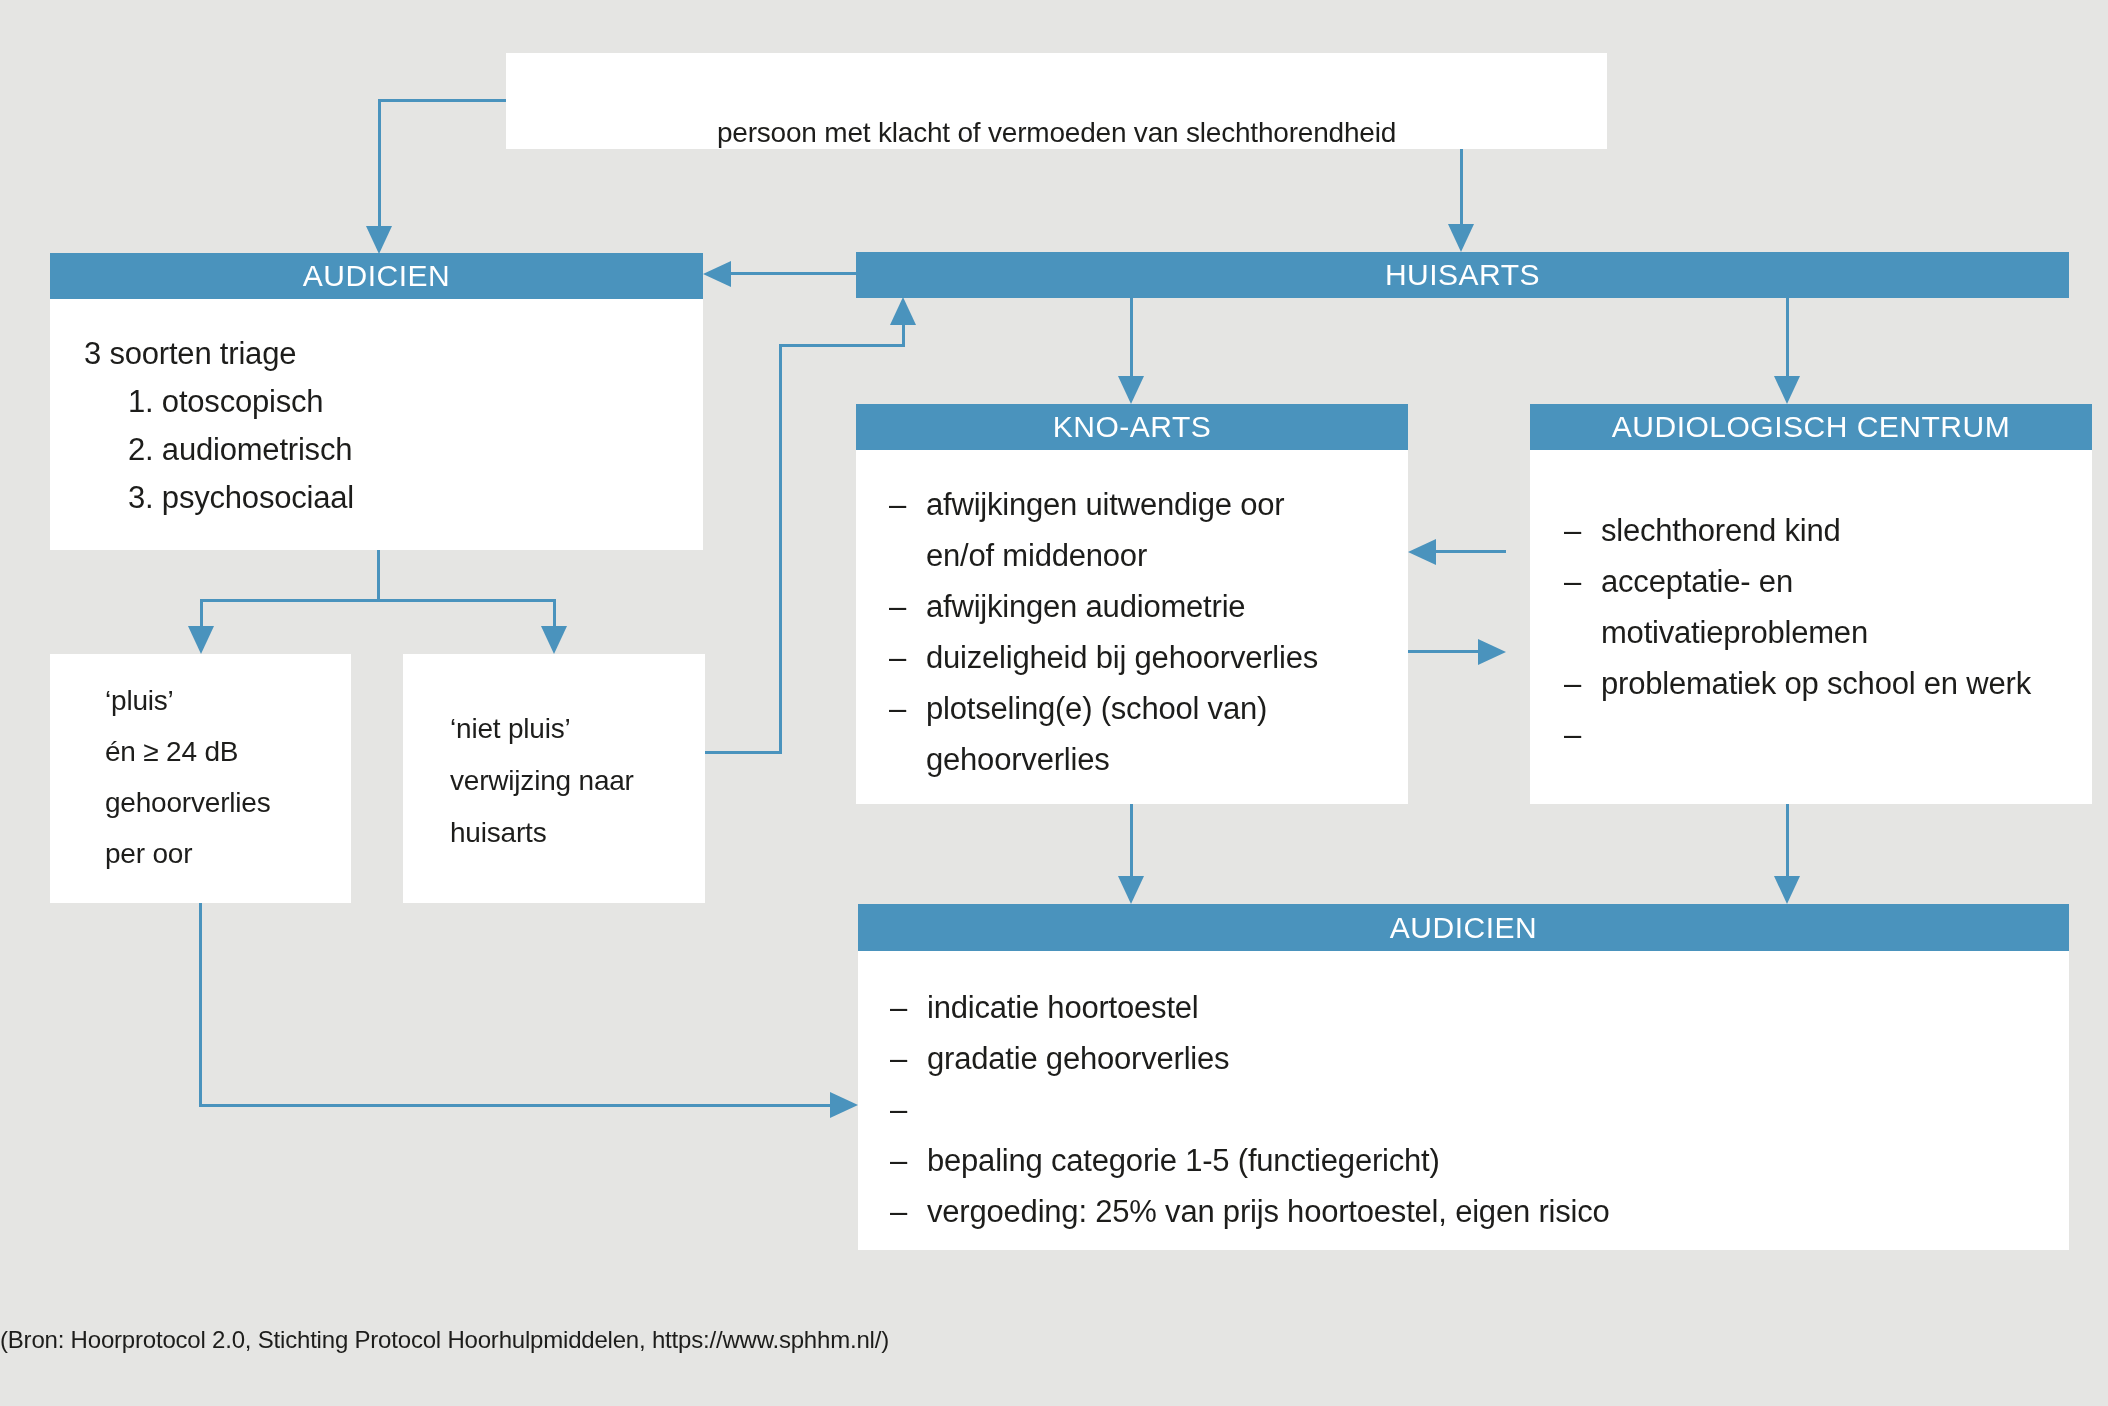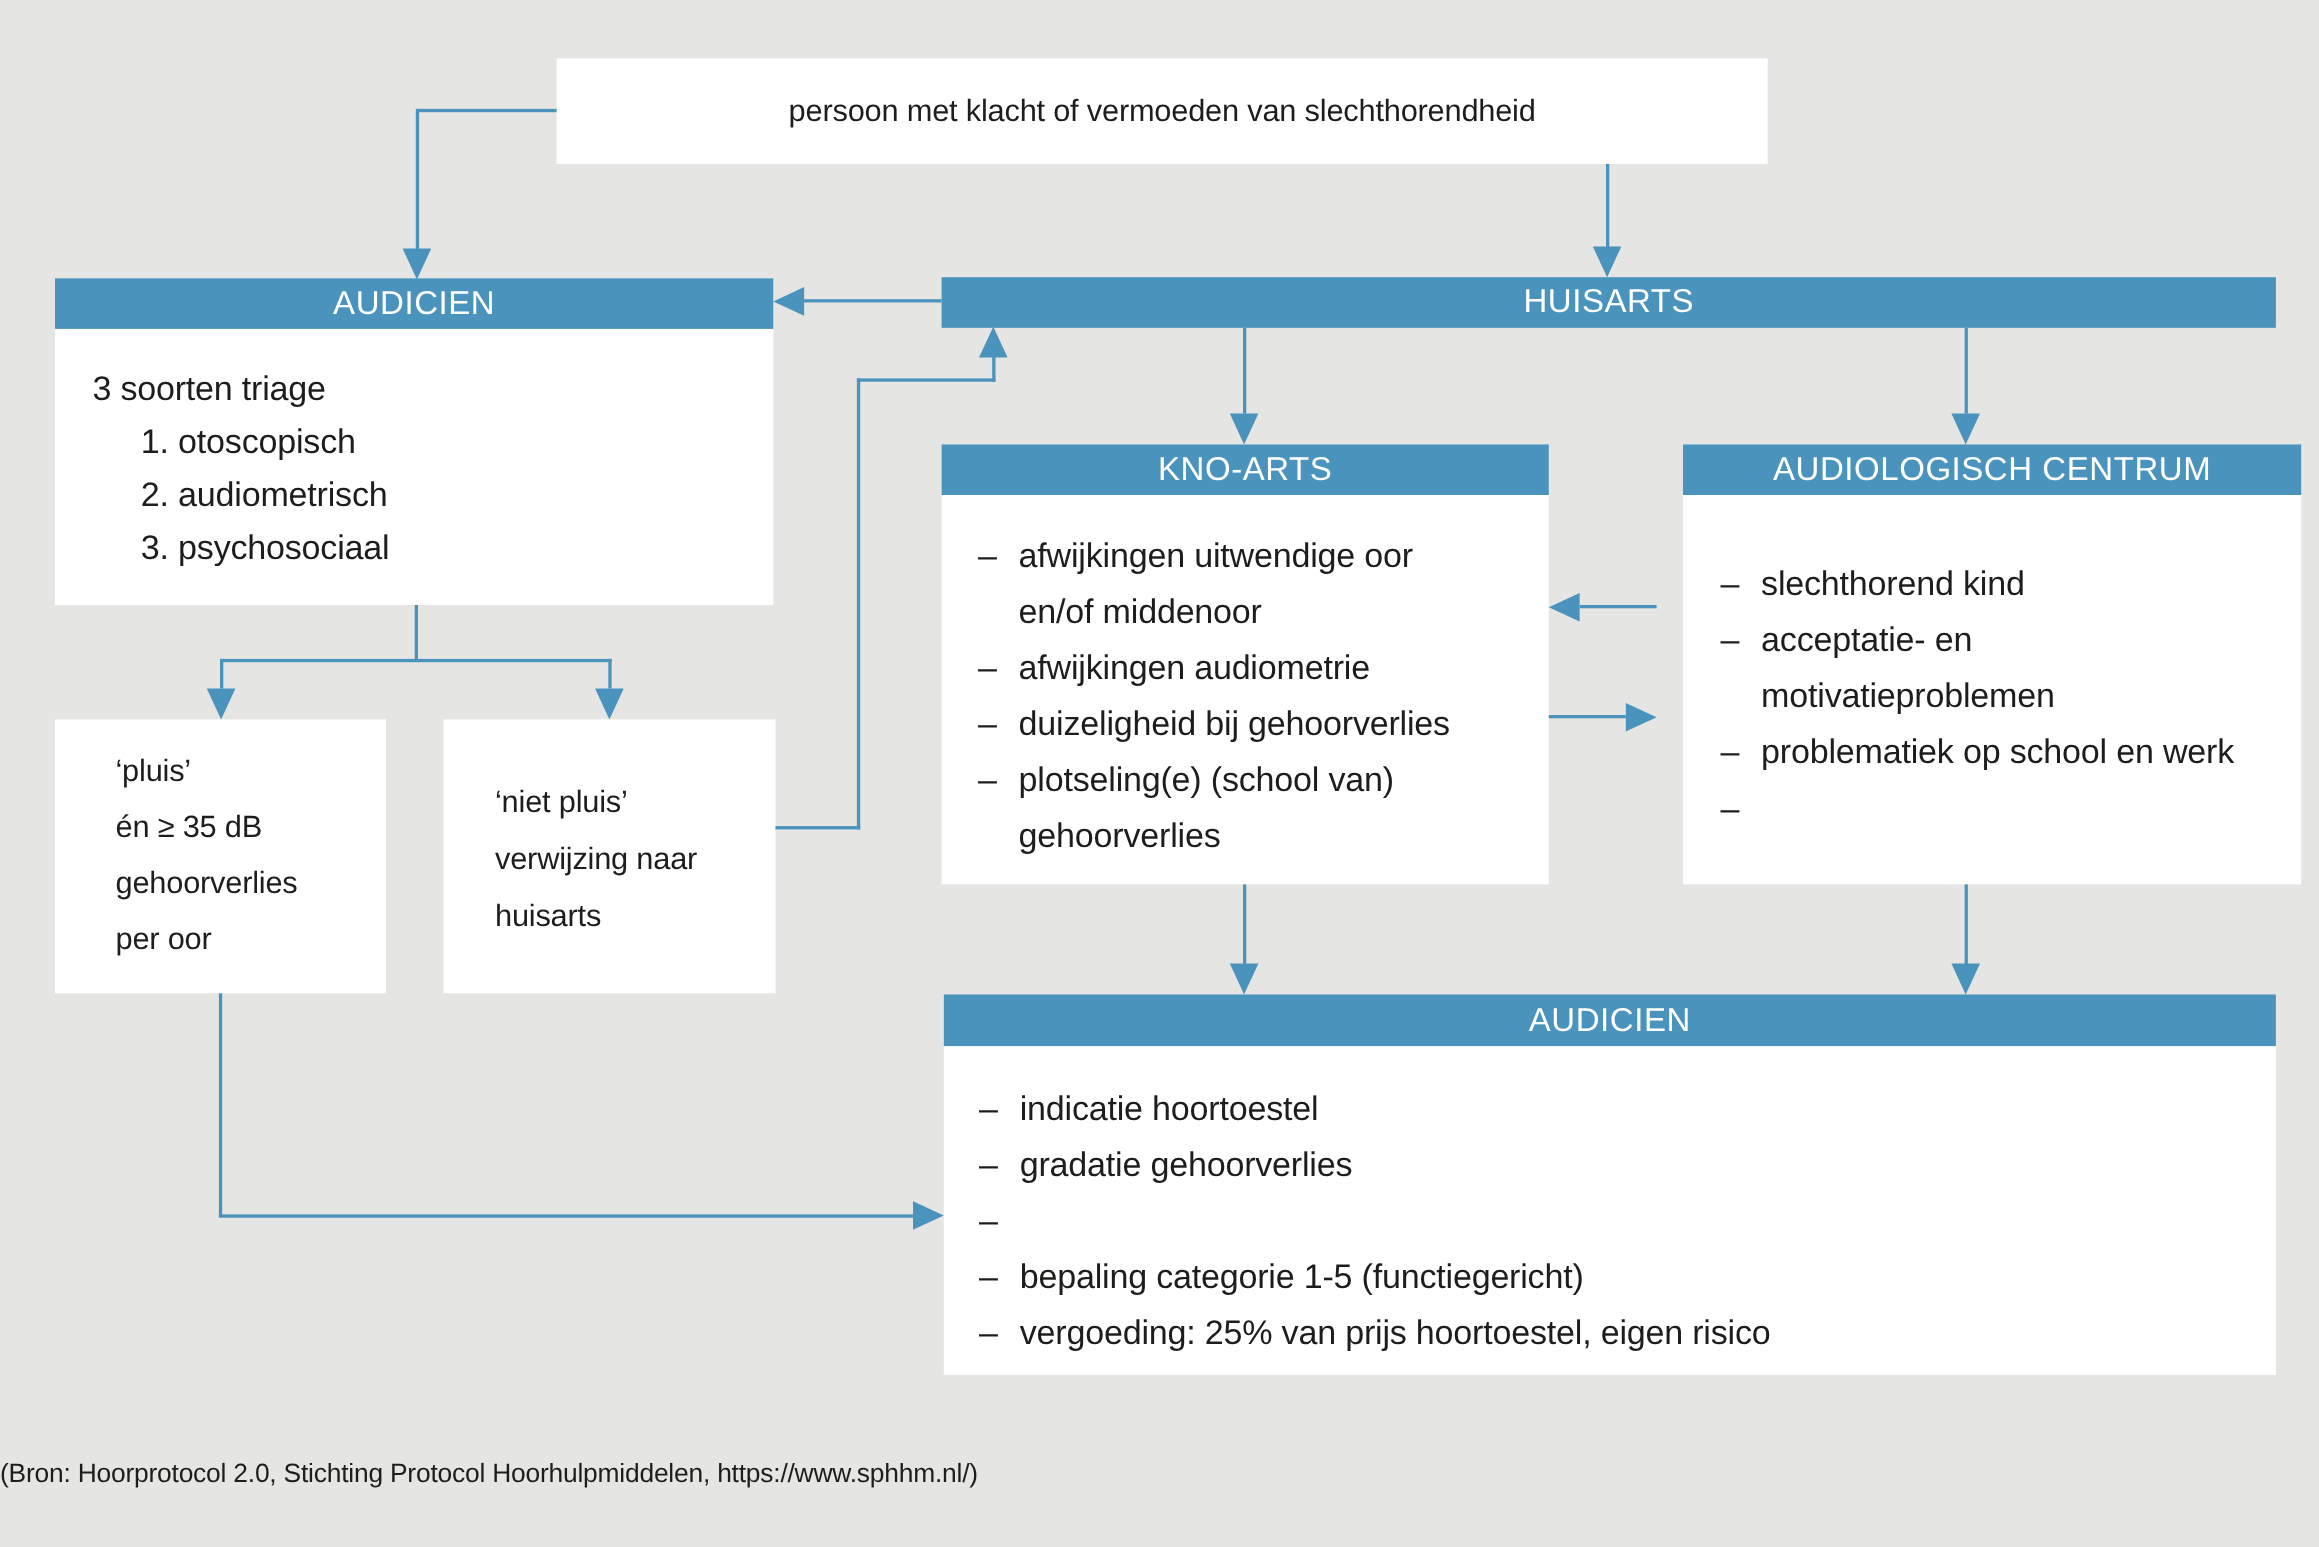--- a/index.html
+++ b/index.html
@@ -21,21 +21,21 @@
   }
   .box > .hdr{width:100%;height:46px;}
   .body{font-size:31px;}
   ul{list-style:none;margin:0;padding:0;}
   li{display:flex;align-items:flex-start;}
   .dash{width:37px;flex-shrink:0;}
   .li-text{white-space:pre-line;}
   .pre{white-space:pre-line;}
 
   
-  .top-box{left:506px;top:53px;width:1101px;height:96px;display:flex;align-items:center;justify-content:center;font-size:28px;}
+  .top-box{left:506px;top:53px;width:1101px;height:96px;display:flex;align-items:flex-end;justify-content:center;font-size:28px;}
   .audicien-left{left:50px;top:253px;width:653px;height:297px;}
   .audicien-left .body{padding:31px 10px 0 34px;line-height:48px;}
   .audicien-left ul{padding-left:44px;text-align:right;}
   .huisarts-bar{position:absolute;left:856px;top:252px;width:1213px;height:46px;}
   .kno-arts{left:856px;top:404px;width:552px;height:400px;}
   .kno-arts .body{padding:29px 10px 0 33px;line-height:51px;}
   .ac{left:1506px;top:404px;width:562px;height:400px;margin-left:24px;}
   .ac .body{padding:55px 10px 0 34px;line-height:51px;}
   .pluis{left:50px;top:654px;width:301px;height:249px;}
   .pluis .body{padding:21px 15px 0 55px;line-height:51px;font-size:28px;}
@@ -130,21 +130,21 @@
           </li>
           <li>
             <span class="dash">–</span>
           </li>
         </ul>
     </div>
   </div>
 
   <div class="box pluis">
     <div class="body pre">‘pluis’
-én ≥ 35 dB
+én ≥ 24 dB
 gehoorverlies
 per oor</div>
   </div>
 
   <div class="box niet-pluis">
     <div class="body pre">‘niet pluis’
 verwijzing naar
 huisarts</div>
   </div>
 

